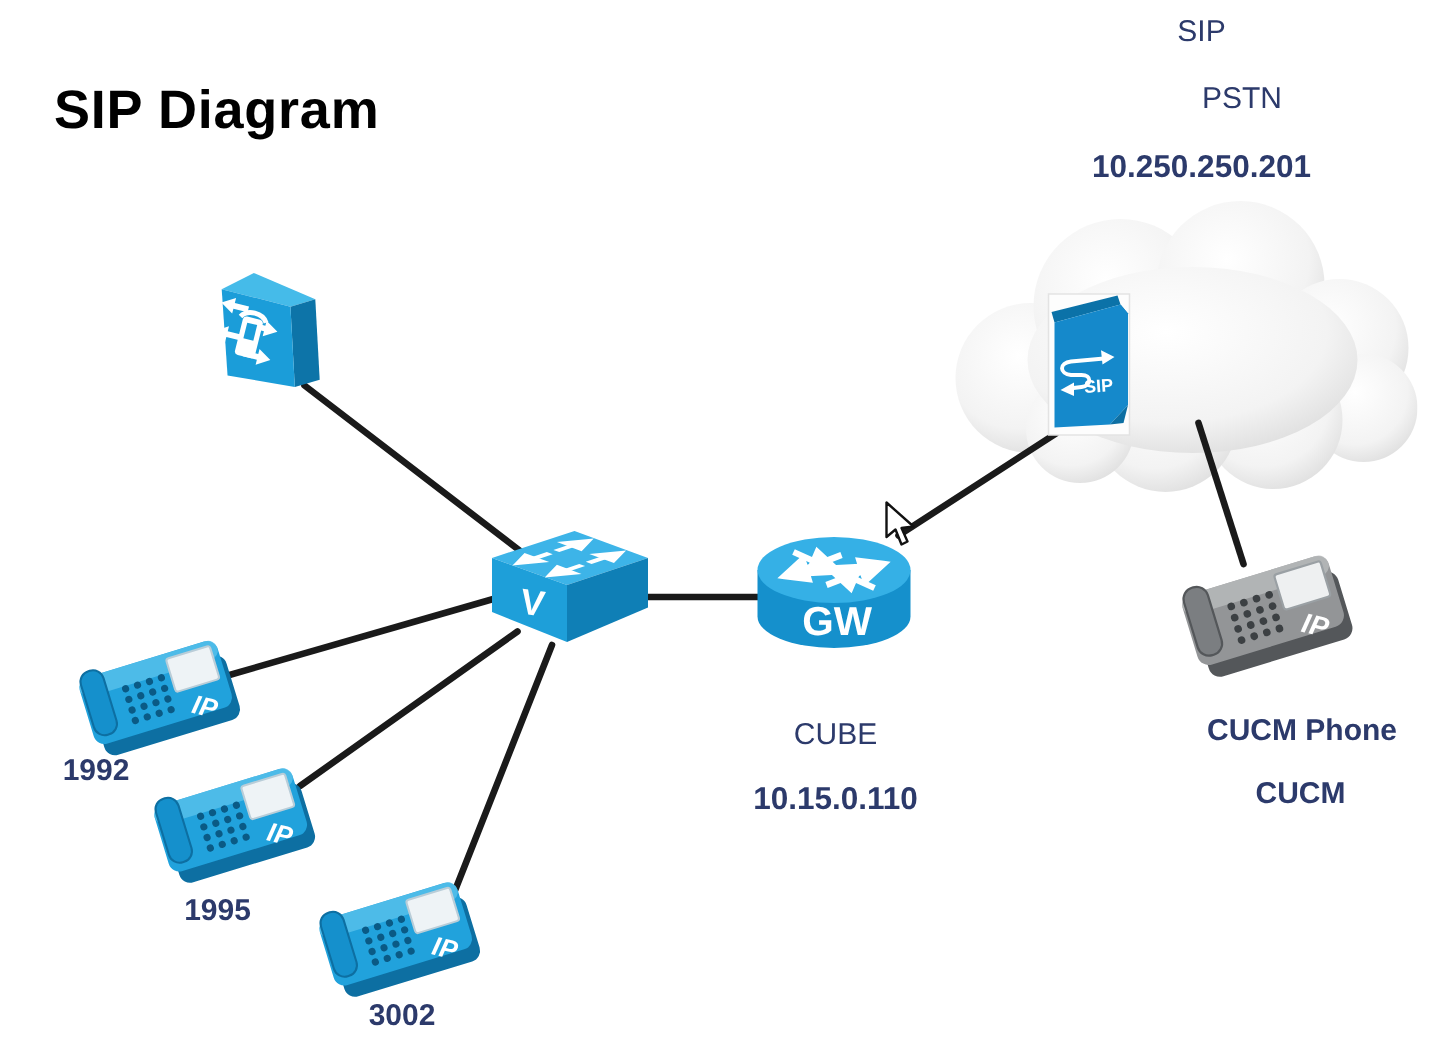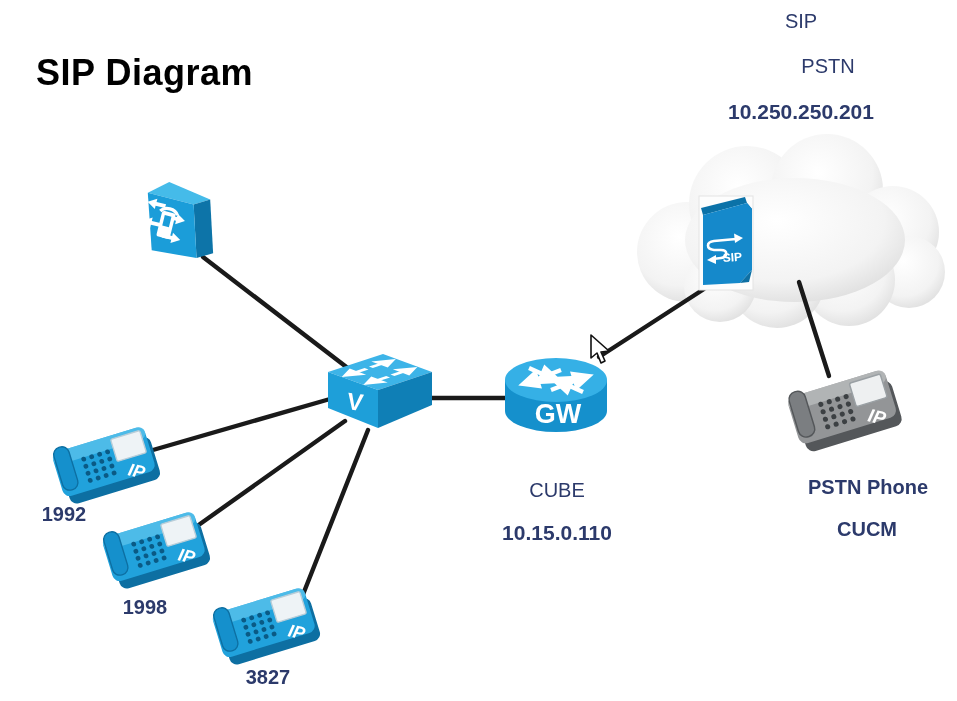--- a/index.html
+++ b/index.html
@@ -202,23 +202,23 @@
 
 
   <div class="lbl thin" style="left:801px;top:10px;">SIP</div>
   <div class="lbl thin" style="left:828px;top:55px;">PSTN</div>
   <div class="lbl big" style="left:801px;top:100px;">10.250.250.201</div>
 
   <div class="lbl thin" style="left:557px;top:443px;margin-top:36px;">CUBE</div>
   <div class="lbl big" style="left:557px;top:483px;margin-top:38px;">10.15.0.110</div>
 
   <div class="lbl" style="left:64px;top:503px;">1992</div>
-  <div class="lbl" style="left:145px;top:596px;">1998</div>
-  <div class="lbl" style="left:268px;top:666px;">3827</div>
-
-  <div class="lbl" style="left:868px;top:476px;">PSTN Phone</div>
+  <div class="lbl" style="left:145px;top:596px;">1995</div>
+  <div class="lbl" style="left:268px;top:666px;">3002</div>
+
+  <div class="lbl" style="left:868px;top:476px;">CUCM Phone</div>
   <div class="lbl" style="left:867px;top:518px;">CUCM</div>
 
   <svg class="abs" style="left:589px;top:334px;" width="24" height="32" viewBox="0 0 24 32">
     <path d="M2,1 L2,24 L8,19 L12,29 L16,27 L12,18 L20,17 Z" fill="#ffffff" stroke="#111111" stroke-width="1.6" stroke-linejoin="round"></path>
   </svg>
 
 </div>
 
 </body></html>

